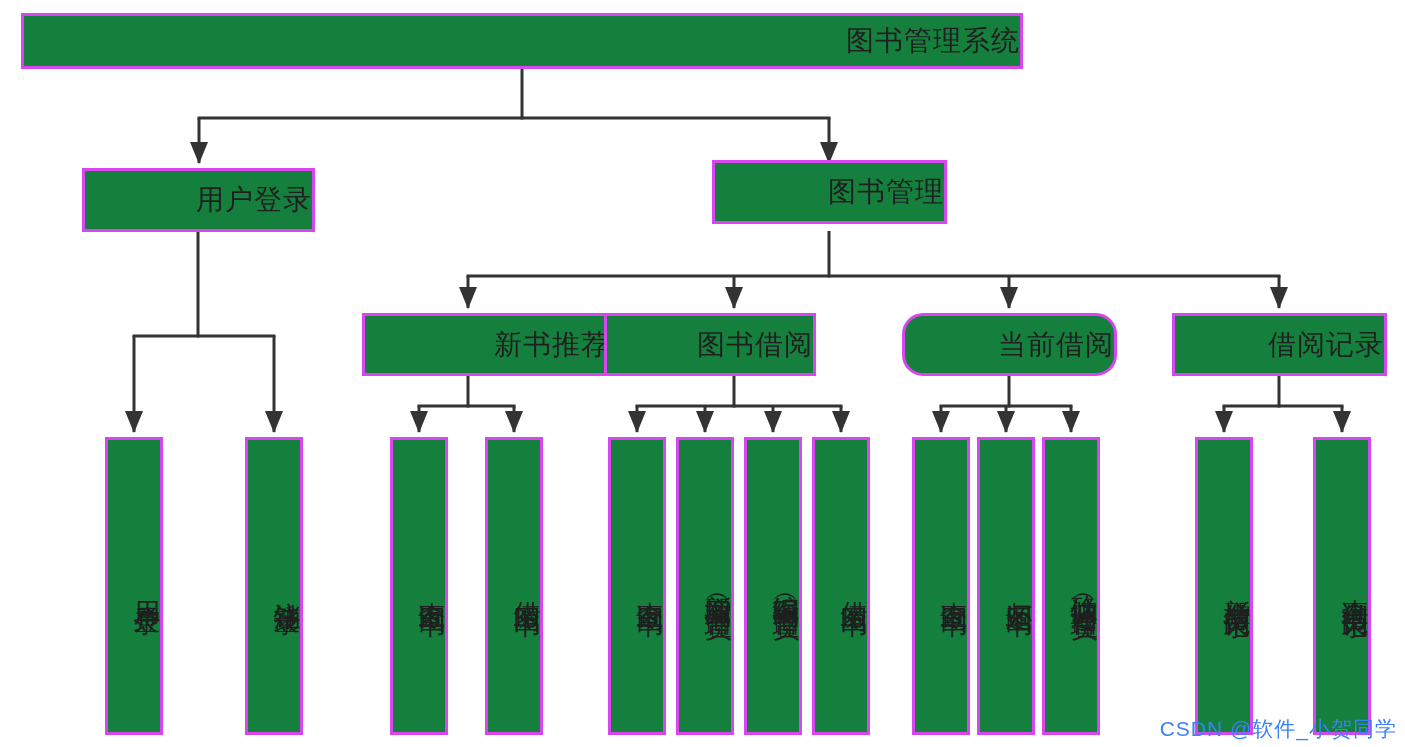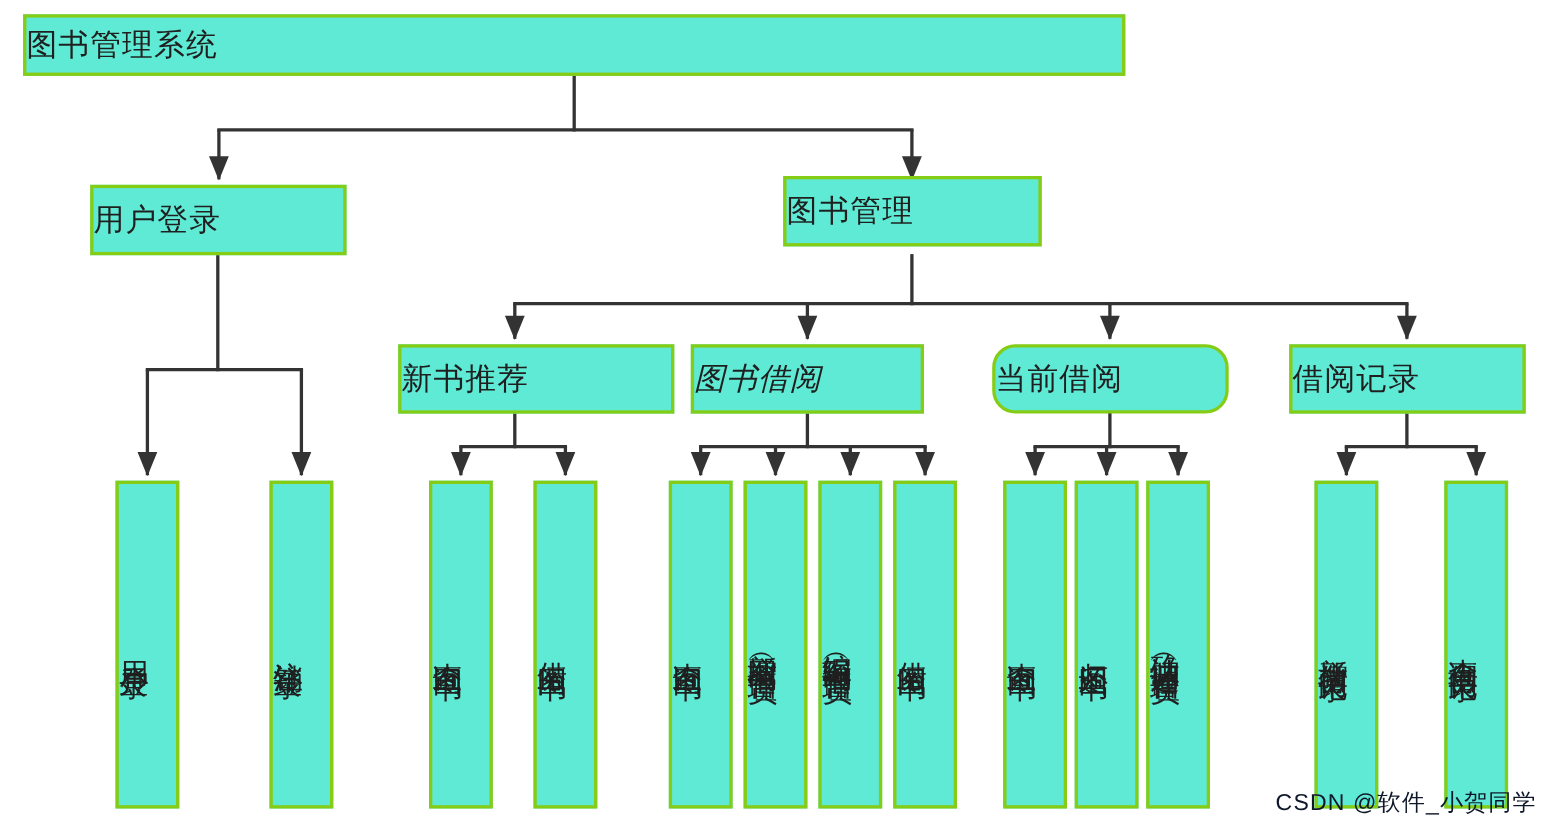--- a/index.html
+++ b/index.html
@@ -16,25 +16,25 @@
     overflow: hidden;
   }
   .connectors {
     position: absolute;
     left: 0; top: 0;
     width: 1405px; height: 747px;
   }
   .node {
     position: absolute;
     box-sizing: border-box;
-    border: 3px solid #84cc16;
-    background: #5eead4;
+    border: 3px solid #d946ef;
+    background: #15803d;
     display: flex;
     align-items: center;
-    justify-content: flex-start;
+    justify-content: flex-end;
     color: #1f1f1f;
   }
   .node .hlabel {
     font-size: 28px;
     letter-spacing: 1px;
     white-space: nowrap;
   }
   .leaf {
     width: 58px;
     height: 298px;
@@ -45,42 +45,42 @@
     text-orientation: mixed;
     font-size: 27px;
     line-height: 1.0;
     letter-spacing: 3px;
     max-height: 292px;
   }
   .root-box   { left: 21px;   top: 13px;  width: 1002px; height: 56px; }
   .l2-a       { left: 82px;   top: 168px; width: 233px;  height: 64px; }
   .l2-b       { left: 712px;  top: 160px; width: 235px;  height: 64px; }
   .l3-a       { left: 362px;  top: 313px; width: 251px;  height: 63px; }
-  .l3-b       { left: 628px;  top: 313px; width: 212px;  height: 63px; font-style: italic; }
+  .l3-b       { left: 604px;  top: 313px; width: 212px;  height: 63px; }
   .l3-c       { left: 902px;  top: 313px; width: 215px;  height: 63px; border-radius: 21px; }
   .l3-d       { left: 1172px; top: 313px; width: 215px;  height: 63px; }
   .leaf-1  { left: 105px; }
   .leaf-2  { left: 245px; }
   .leaf-3  { left: 390px; }
   .leaf-4  { left: 485px; }
   .leaf-5  { left: 608px; }
   .leaf-6  { left: 676px; }
   .leaf-7  { left: 744px; }
   .leaf-8  { left: 812px; }
   .leaf-9  { left: 912px; }
   .leaf-10 { left: 977px; }
   .leaf-11 { left: 1042px; }
   .leaf-12 { left: 1195px; }
   .leaf-13 { left: 1313px; }
   .watermark {
     position: absolute;
     right: 8px;
     bottom: 4px;
     font-size: 21px;
-    color: #0f172a;
+    color: #3b82f6;
     letter-spacing: 1px;
     white-space: nowrap;
   }
 </style>
 </head>
 <body>
 
 <div class="canvas">
 
   <svg class="connectors" width="1405" height="747" viewBox="0 0 1405 747" xmlns="http://www.w3.org/2000/svg">

